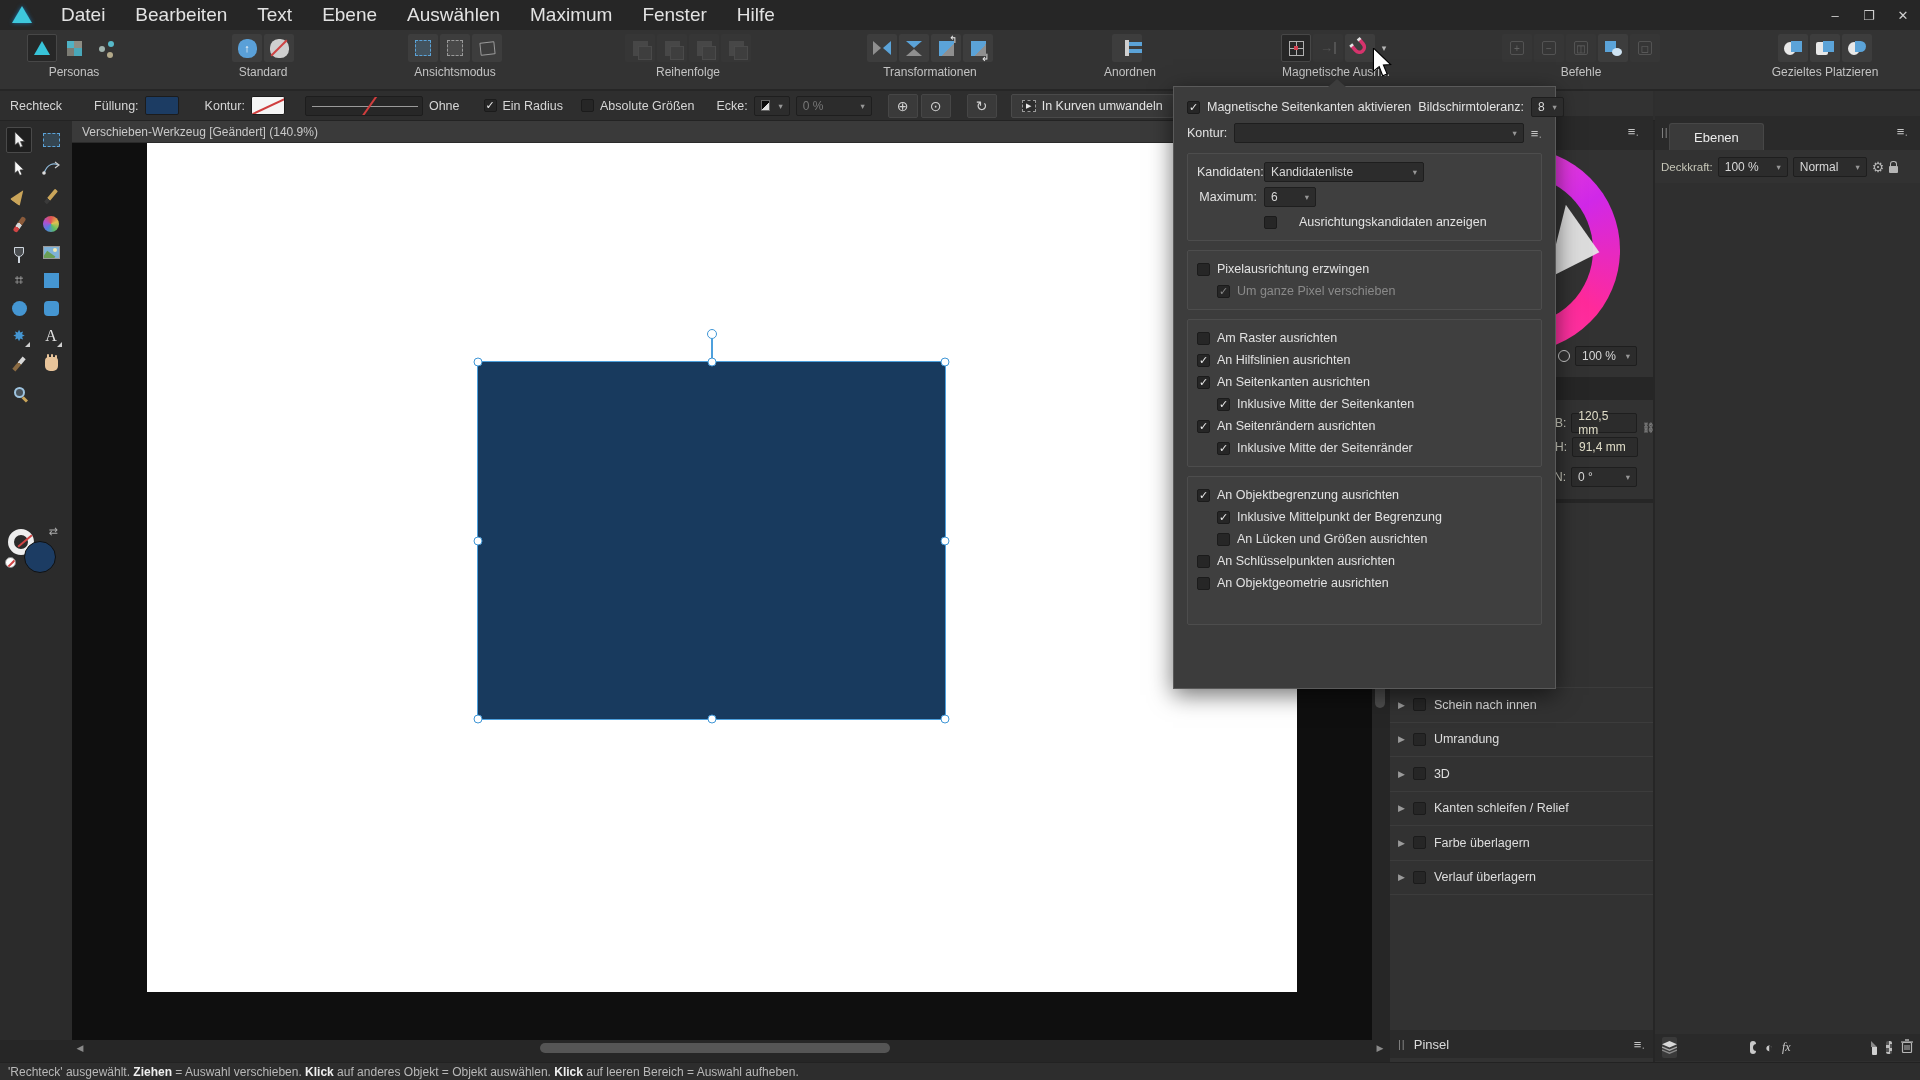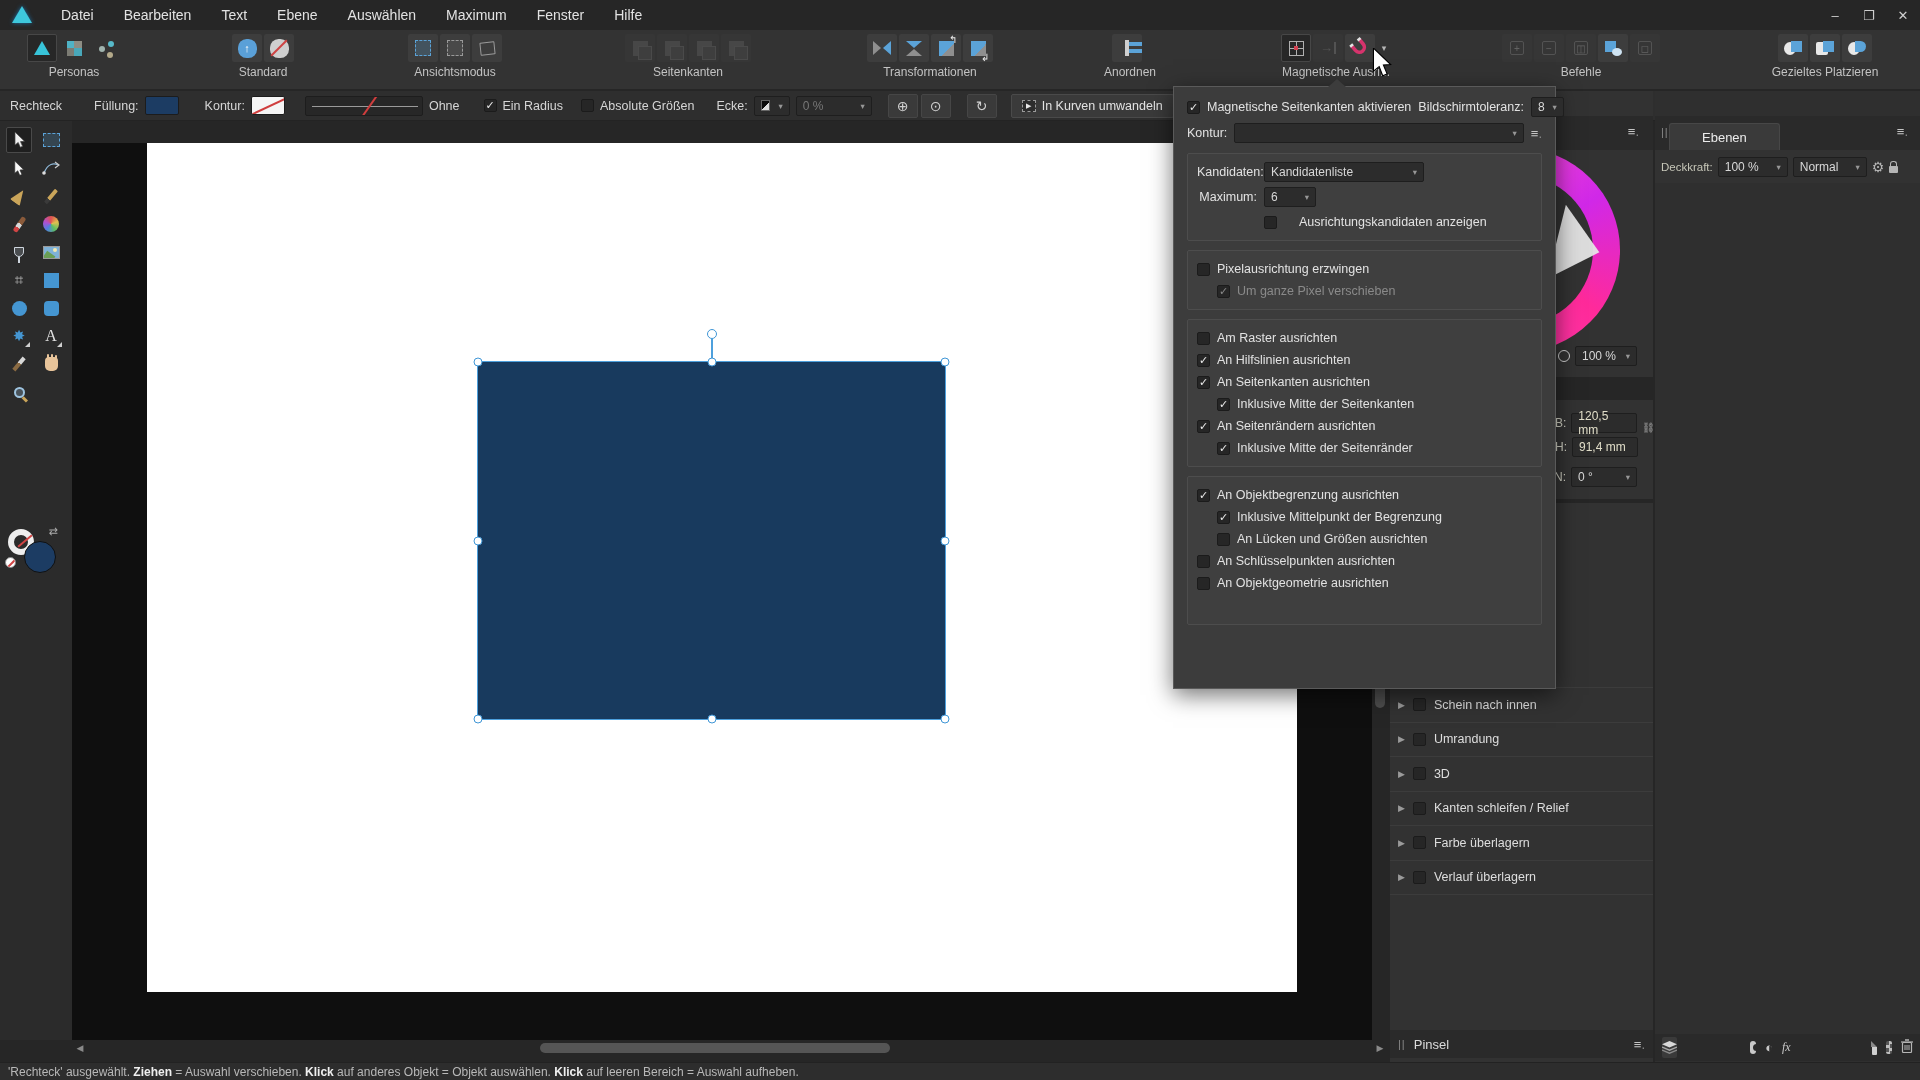--- a/index.html
+++ b/index.html
@@ -6,21 +6,21 @@
   html,body { width:1920px; height:1080px; overflow:hidden; background:#262626;
               font-family:"Liberation Sans", sans-serif; }
   #stage { position:relative; width:1920px; height:1080px; background:#262626; color:#ddd; }
 
   
   #titlebar { position:absolute; left:0; top:0; width:1920px; height:30px; background:#262626;
               display:flex; align-items:center; }
   .applogo { width:20px; height:18px; margin:0 14px 0 12px; position:relative; }
   .applogo .tri { width:0; height:0; border-left:10px solid transparent; border-right:10px solid transparent;
                   border-bottom:17px solid #3ec7dc; filter:drop-shadow(0 0 2px #1a6fa8); }
-  .menu-item { color:#e2e2e2; font-size:14px; padding:8px 15px; height:30px; display:flex; align-items:center; }
+  .menu-item { color:#e2e2e2; font-size:19px; padding:8px 15px; height:30px; display:flex; align-items:center; }
   #wincontrols { margin-left:auto; display:flex; align-items:center; height:30px; }
   .winbtn { width:34px; height:30px; display:flex; align-items:center; justify-content:center;
             color:#cfcfcf; font-size:13px; }
 
   
   #toolbar { position:absolute; left:0; top:30px; width:1920px; height:60px; background:#333333;
              border-bottom:1px solid #262626; }
   .tgroup { position:absolute; top:4px; text-align:center; }
   .tgroup .icons { display:flex; gap:2px; justify-content:center; }
   .tgroup .glabel { margin-top:3px; font-size:12px; color:#c3c3c3; white-space:nowrap; }
@@ -192,21 +192,21 @@
            color:#dedede; font-size:12.5px; }
   .fxarrow { color:#9a9a9a; font-size:9px; }
   #brushbar { position:absolute; left:0; top:939px; width:263px; height:28px; background:#2a2a2a;
               display:flex; align-items:center; padding:0 8px; color:#dcdcdc; font-size:13px; gap:8px; }
   .griphandle { color:#8a8a8a; font-size:11px; letter-spacing:1px; }
 
   #colB { position:absolute; left:1655px; top:91px; width:265px; height:971px; background:#2f2f2f; }
   #colB .tabbar { position:absolute; left:0; top:25px; width:265px; height:34px; background:#2a2a2a;
                   display:flex; align-items:flex-end; }
   .tab-active { background:#3a3a3a; border:1px solid #474747; border-bottom:none; border-radius:3px 3px 0 0;
-                height:27px; padding:0 32px; display:flex; align-items:center; color:#ececec; font-size:13px; margin-left:14px; }
+                height:27px; padding:0 24px; display:flex; align-items:center; color:#ececec; font-size:13px; margin-left:14px; }
   #layerctl { position:absolute; left:0; top:59px; width:265px; height:33px; display:flex; align-items:center;
               padding:0 6px; gap:5px; font-size:11.5px; color:#c6c6b8; background:#323232; }
   #layerrow { position:absolute; left:0; top:92px; width:265px; height:33px; background:#5b80bd; display:flex;
               align-items:center; padding:0 8px; gap:9px; }
   .layerthumb { width:23px; height:23px; background:#16304d; border:1.5px solid #e8e8e8; outline:1px solid #222; margin-left:12px; }
   #layerrow .name { color:#f2f2f2; font-size:13px; flex:1; }
   #layersbottom { position:absolute; left:0; top:943px; width:265px; height:27px; background:#2a2a2a;
                   display:flex; align-items:center; padding:0 7px; gap:9px; }
   .stacktile { width:24px; height:21px; background:#3a3a3a; border-radius:2px; display:flex; align-items:center; justify-content:center; }
   .maskico { width:13px; height:13px; background:#c9c9c9; border-radius:3px; position:relative; }
@@ -319,21 +319,21 @@
         <div class="ticon litebg dim">
             <span class="ordersq"></span>
           </div>
         <div class="ticon litebg dim">
             <span class="ordersq"></span>
           </div>
         <div class="ticon litebg dim">
             <span class="ordersq"></span>
           </div>
       </div>
-      <div class="glabel">Seitenkanten</div>
+      <div class="glabel">Reihenfolge</div>
     </div>
     <div class="tgroup" style="left:860px;width:140px;">
       <div class="icons">
         <div class="ticon litebg">
             <span class="fliph"></span>
           </div>
         <div class="ticon litebg">
             <span class="flipv"></span>
           </div>
         <div class="ticon litebg">
@@ -440,20 +440,23 @@
     </span>
     <span class="iconbtn" style="margin-left:16px;">⊕</span>
     <span class="iconbtn" style="margin-left:3px;">⊙</span>
     <span class="iconbtn" style="margin-left:16px;">↻</span>
     <span class="btn" style="margin-left:14px;">
       <span class="playglyph">▶</span>
       <span>In Kurven umwandeln</span>
     </span>
   </div>
 
+  <div id="hintbar">
+    <span>Verschieben-Werkzeug [Geändert] (140.9%)</span>
+  </div>
 
   <div id="canvas">
     <div id="page"></div>
     <div id="rect"></div>
     <div id="selbox"></div>
     <div id="rotstem"></div>
     <div id="rothandle"></div>
     <div class="handle" style="left:406px;top:219px;"></div>
     <div class="handle" style="left:639.5px;top:219px;"></div>
     <div class="handle" style="left:873px;top:219px;"></div>

